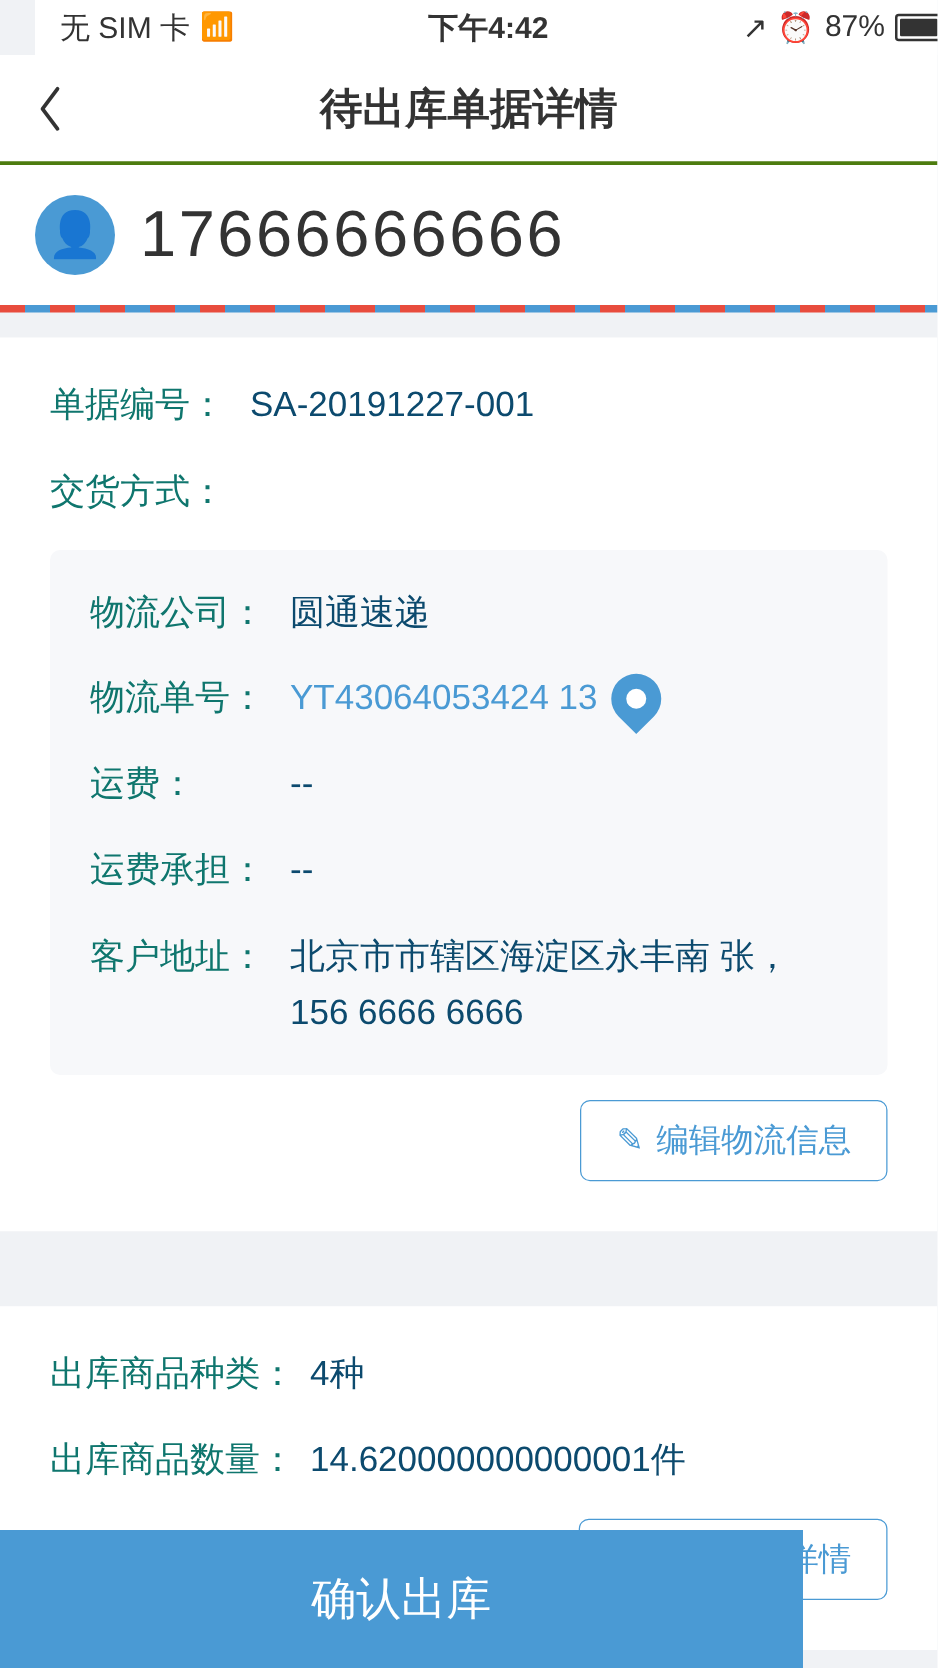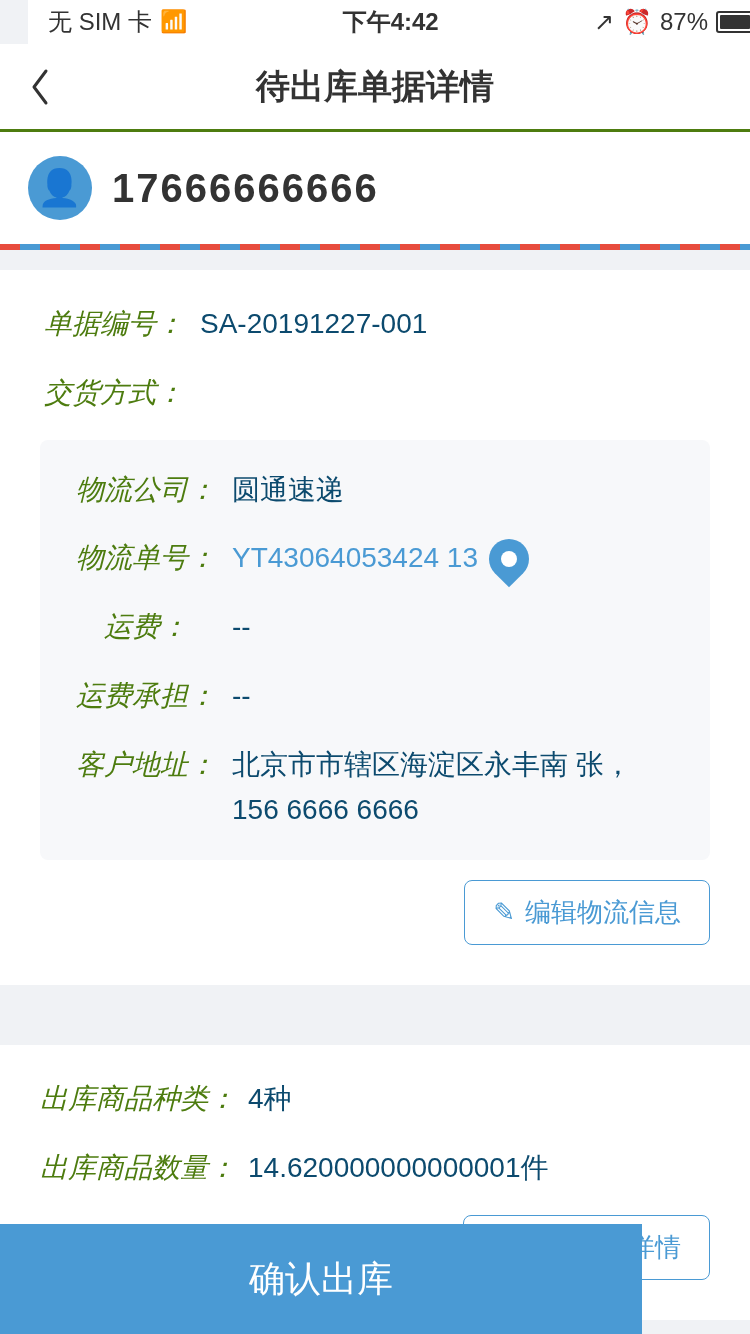--- a/index.html
+++ b/index.html
@@ -89,43 +89,42 @@
       gap: 20px;
     }
     .avatar-circle {
       width: 64px; height: 64px;
       border-radius: 50%;
       background: #4a9ad4;
       display: flex; align-items: center; justify-content: center;
       flex-shrink: 0;
     }
     .avatar-icon { font-size: 36px; color: #fff; }
-    .phone-number { font-size: 40px; font-weight: 700; color: #333; letter-spacing: 2px; }
+    .phone-number { font-size: 52px; font-weight: 400; color: #333; letter-spacing: 2px; }
 
     
     .section-card {
       background: #fff;
       margin: 20px 0;
       padding: 32px 40px;
     }
     .info-row {
       display: flex;
       align-items: flex-start;
       margin-bottom: 24px;
       font-size: 28px;
       line-height: 1.6;
     }
     .info-row:last-child { margin-bottom: 0; }
     .info-label {
-      color: #4d7c0f;
+      color: #0f766e;
       min-width: 160px;
-      text-align: center;
+      text-align: left;
       flex-shrink: 0;
       padding-right: 12px;
-      font-style: italic;
     }
     .info-value {
       color: #0c4a6e;
       flex: 1;
     }
     .info-value.blue { color: #4a9ad4; }
     .tracking-row {
       display: flex;
       align-items: center;
       gap: 11px;

